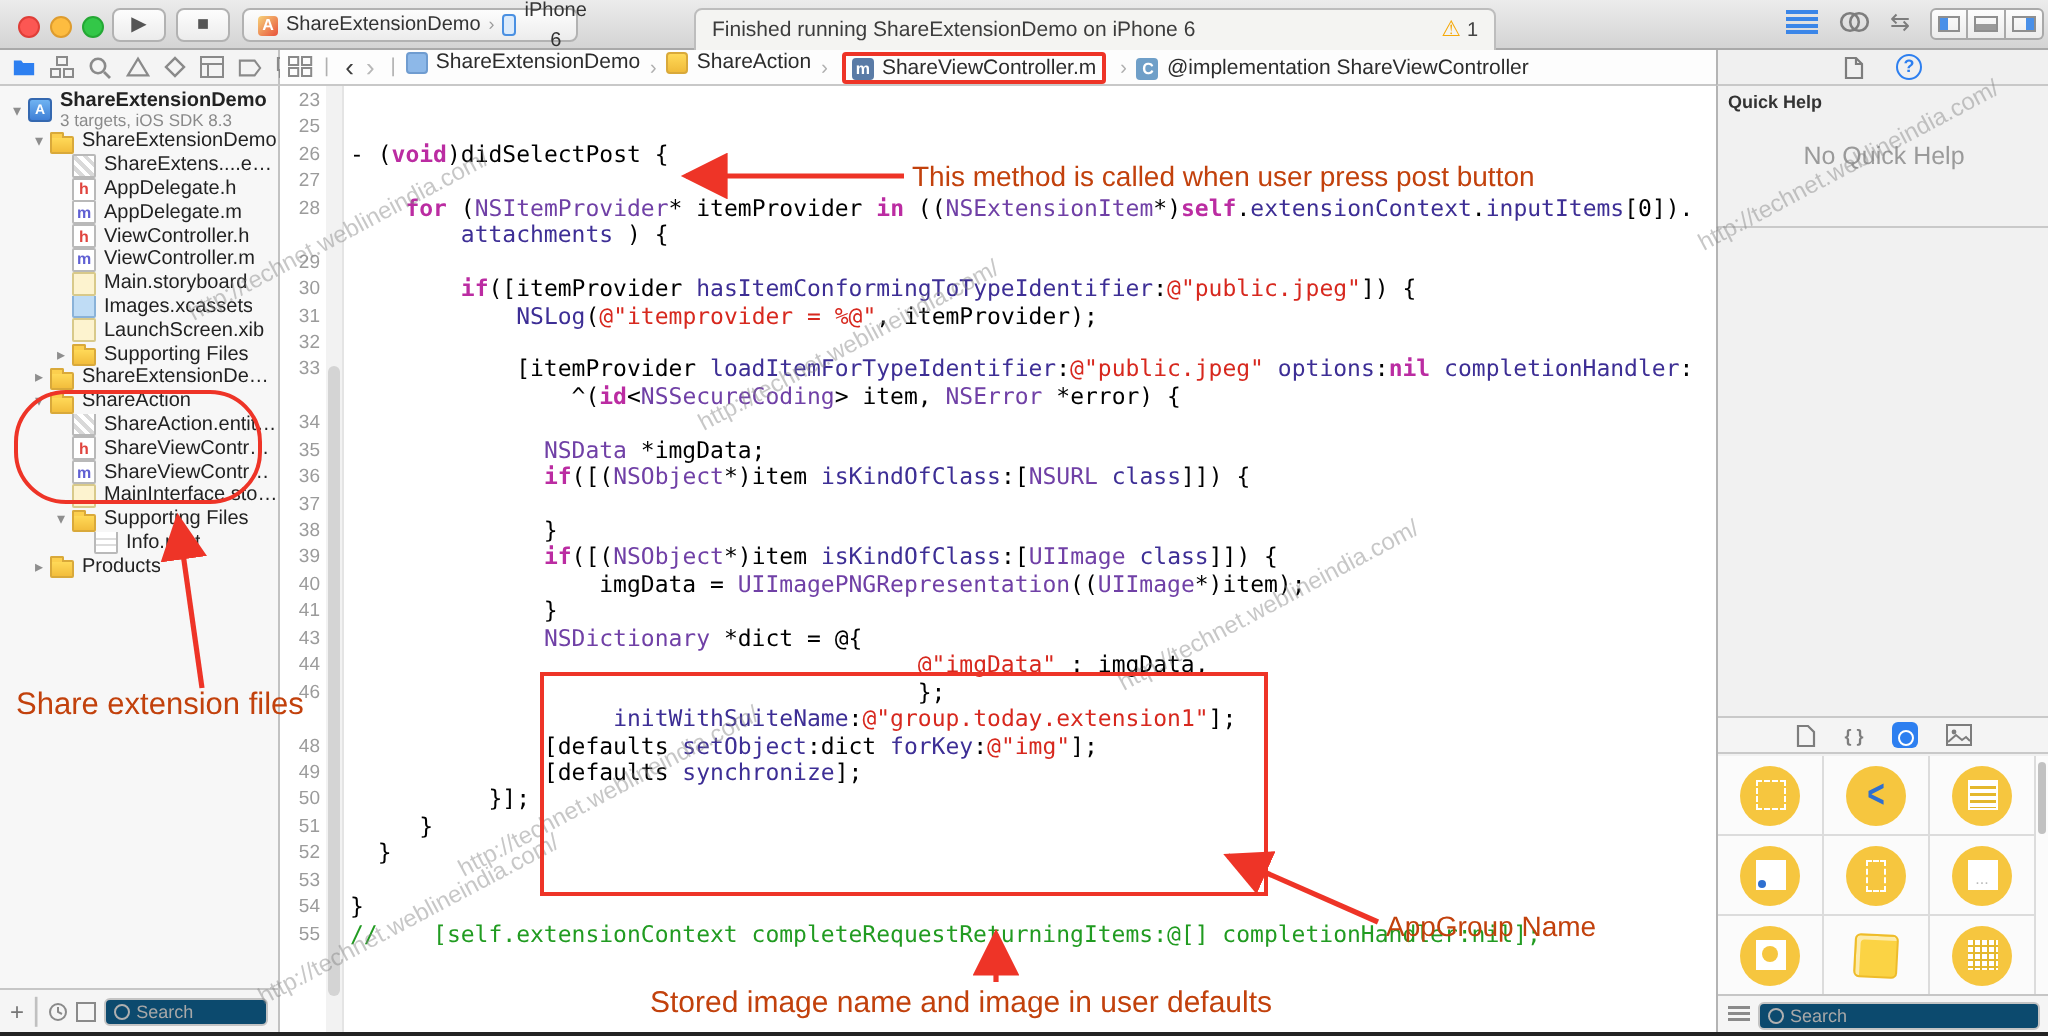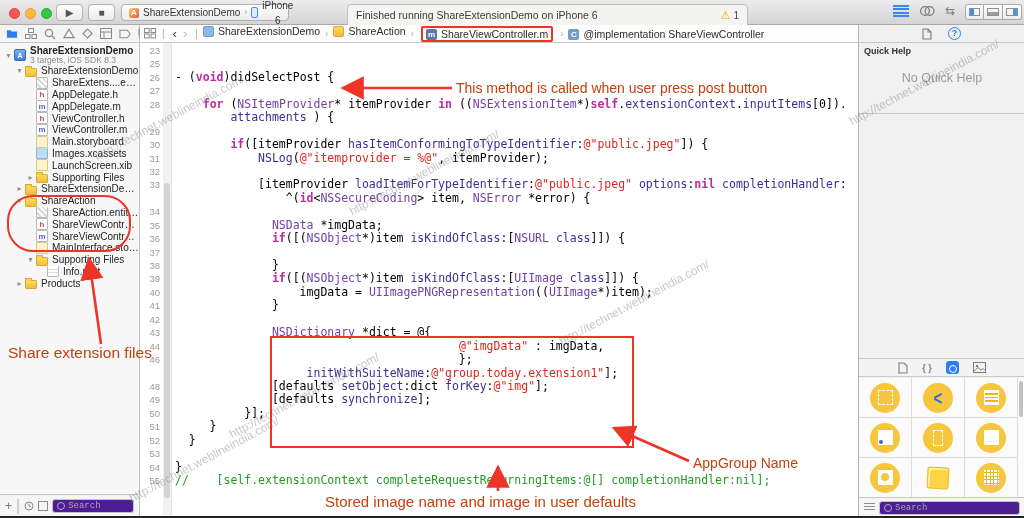--- a/index.html
+++ b/index.html
@@ -76,22 +76,22 @@
      border:1px solid #d9a93a;border-bottom:none;border-radius:1px 1px 0 0;}
   .ic-page{background:#fff;border:1px solid #b9b9b9;}
   .ic-h{color:#e0443e;}
   .ic-m{color:#5f5fd3;}
   .ic-ent{background:repeating-linear-gradient(45deg,#fff 0 2px,#d9d9d9 2px 4px);border:1px solid #b9b9b9;}
   .ic-sb{background:#fdf3cf;border:1px solid #d8c98a;}
   .ic-xc{background:#bfdcf5;border:1px solid #8ab2d8;}
   .ic-plist{background:linear-gradient(#fff 0 3px,#ddd 3px 4px,#fff 4px 6px,#ddd 6px 7px,#fff 7px);border:1px solid #b9b9b9;}
   #sidebar-filter{position:absolute;left:0;top:494px;width:140px;height:22px;background:#f5f5f5;
     border-top:1px solid #c6c6c6;border-right:1px solid #c2c2c2;display:flex;align-items:center;gap:4px;padding:0 5px;color:#777;}
-  .filter-field{flex:1;height:14px;background:#4c1d95;border:1px solid #c4c4c4;border-radius:3px;
-    display:flex;align-items:center;gap:3px;padding:0 4px;color:#a8a8a8;font-size:9px;font-family:Liberation Mono, monospace;}
+  .filter-field{flex:1;height:14px;background:#0c4a6e;border:1px solid #c4c4c4;border-radius:3px;
+    display:flex;align-items:center;gap:3px;padding:0 4px;color:#a8a8a8;font-size:9px;}
   .ffdot{width:8px;height:8px;border:1px solid #b0b0b0;border-radius:50%;flex:none;}
 
   
   #editor{position:absolute;left:140px;top:43px;width:718px;height:473px;background:#fff;overflow:hidden;}
   #fold-ribbon{position:absolute;left:23px;top:0;width:9px;height:473px;background:#f2f2f2;border-right:1px solid #e4e4e4;}
   #fold-ribbon i{position:absolute;left:1px;width:6px;top:140px;height:315px;background:#d4d4d4;border-radius:3px;display:block;}
   #code{position:absolute;left:0;top:0;width:718px;padding-top:1px;}
   .cl{position:relative;height:13.45px;}
   .num{position:absolute;left:0;top:0;width:20px;text-align:right;color:#9b9b9b;
     font-family:"Liberation Sans",sans-serif;font-size:9.5px;line-height:13.45px;}
@@ -474,24 +474,20 @@
         </div>
         <div class="cl">
           <span class="num">40</span>
           <span class="ct"><span class="tk-p">                  imgData = </span><span class="tk-t">UIImagePNGRepresentation</span><span class="tk-p">((</span><span class="tk-t">UIImage</span><span class="tk-p">*)item);</span></span>
         </div>
         <div class="cl">
           <span class="num">41</span>
           <span class="ct"><span class="tk-p">              }</span></span>
         </div>
         <div class="cl">
-          <span class="num">42</span>
-          <span class="ct"></span>
-        </div>
-        <div class="cl">
           <span class="num">43</span>
           <span class="ct"><span class="tk-p">              </span><span class="tk-t">NSDictionary</span><span class="tk-p"> *dict = @{</span></span>
         </div>
         <div class="cl">
           <span class="num">44</span>
           <span class="ct"><span class="tk-p">                                         </span><span class="tk-s">@"imgData"</span><span class="tk-p"> : imgData,</span></span>
         </div>
         <div class="cl">
           <span class="num">46</span>
           <span class="ct"><span class="tk-p">                                         };</span></span>

